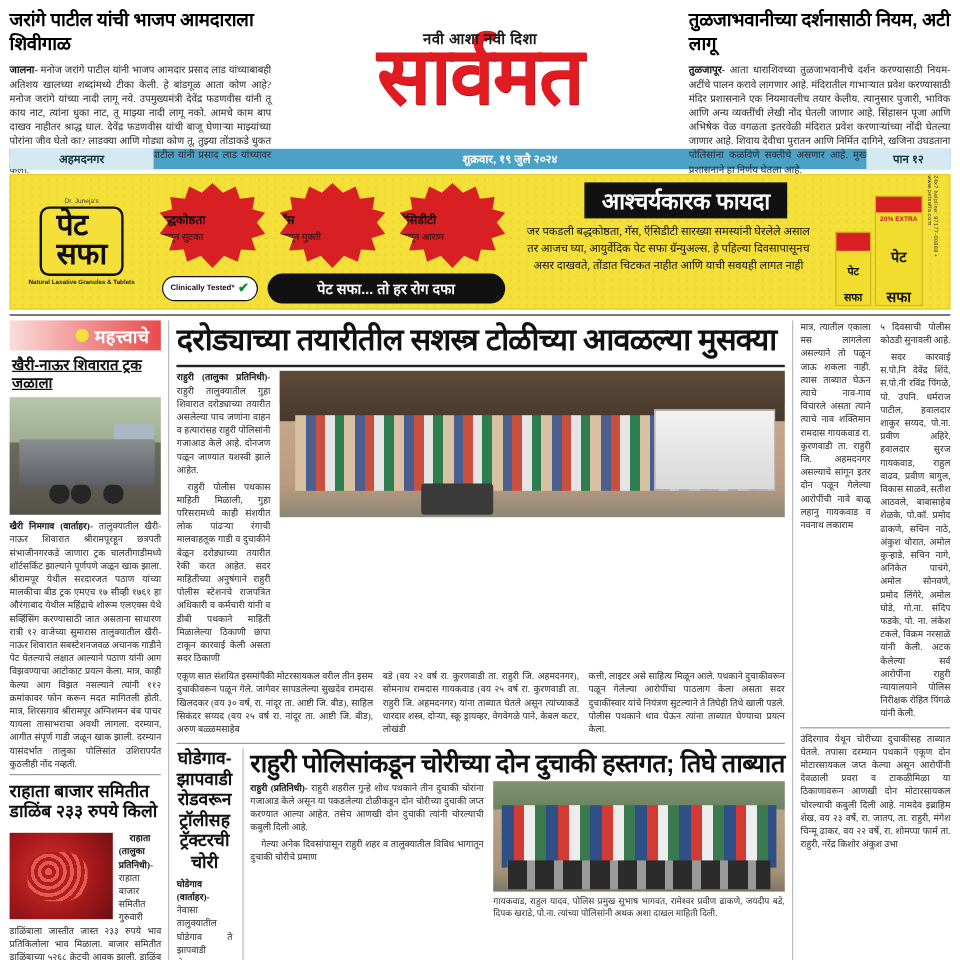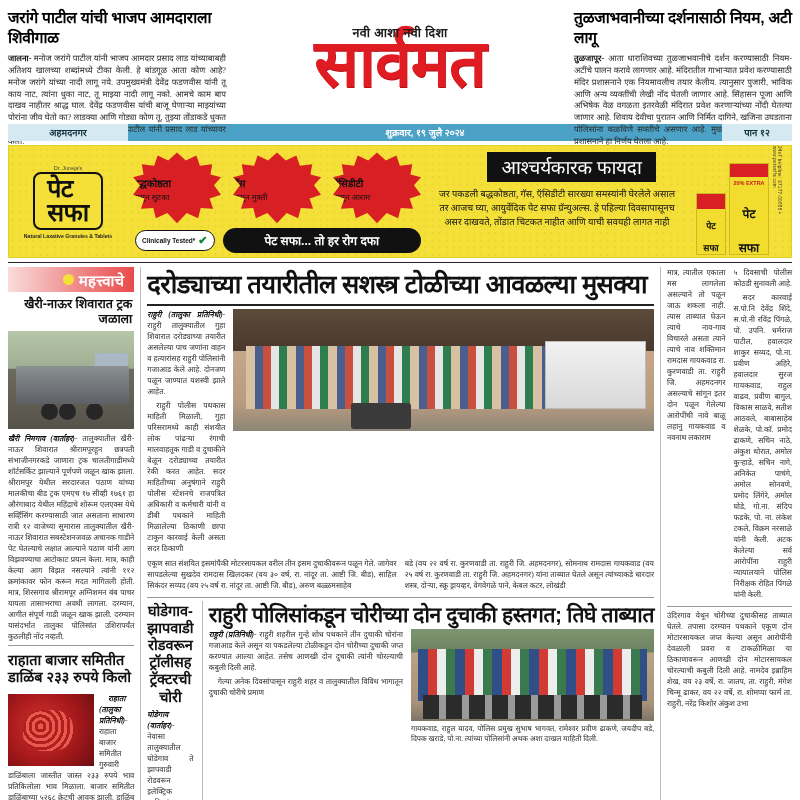--- a/index.html
+++ b/index.html
@@ -146,21 +146,21 @@
   .tick { color:#0a8a2a; font-size:11px; }
   .sloganpill {
     flex:1; background:#111; border-radius:16px; text-align:center;
     color:#fff; font-family:"Liberation Sans",sans-serif; font-weight:bold;
     font-size:12px; padding:4px 6px;
   }
 
   .ad-copy { flex:1; position:relative; z-index:2; padding:6px 8px 4px 8px; text-align:center; }
   .ad-copy .hl {
     background:#111; color:#fff; display:inline-block;
-    font-family:"Liberation Sans",sans-serif; font-weight:normal;
+    font-family:"Liberation Sans",sans-serif; font-weight:bold;
     font-size:19px; padding:2px 14px; letter-spacing:-0.3px;margin-left:29px;
   }
   .ad-copy p {
     font-size:9.3px; line-height:1.52; color:#111; margin-top:5px;
     font-family:"Liberation Serif",serif;
   }
   .ad-packs { width:104px; position:relative; z-index:2; display:flex; align-items:flex-end; justify-content:center; gap:3px; padding-bottom:2px; }
   .bottle { background:#f2dd2e; border:1px solid #cdb820; position:relative; display:flex; flex-direction:column; align-items:center; }
   .bottle .cap { background:#d81f23; width:100%; }
   .bottle .bl { font-family:"Liberation Sans",sans-serif; font-weight:bold; color:#111; line-height:1; text-align:center; }
@@ -191,40 +191,41 @@
     height:25px; display:flex; align-items:center; justify-content:flex-end;
     padding-right:10px; position:relative;
   }
   .imp-badge .dot { width:11px; height:11px; border-radius:50%; background:#f5e03a; margin-right:5px; }
   .imp-badge .txt {
     font-family:"Liberation Sans",sans-serif; font-weight:bold;
     font-size:15px; color:#fff; letter-spacing:0.2px;
   }
   .sub-head {
     font-family:"Liberation Sans",sans-serif; font-weight:bold;
-    font-size:12.5px; color:#111; text-align:right; padding:5px 2px 4px 2px;
+    font-size:12.5px; color:#111; text-align:left; padding:5px 2px 4px 2px;
     line-height:1.2;
+    text-decoration:underline;
   }
   .photo { width:100%; background:#cfcfcf; position:relative; overflow:hidden; }
   .ph-truck { height:98px; background:linear-gradient(#b6c6a8 0%,#9fae92 38%,#6d6a5e 39%,#55524a 100%); }
   .ph-truck::after{
     content:""; position:absolute; left:6%; right:4%; top:36%; height:38%;
     background:linear-gradient(#8a8f92,#5d6165); border-radius:2px;
   }
   .ph-truck .cabin{ position:absolute; right:5%; top:22%; width:26%; height:50%; background:#aab7c4; border-radius:3px;}
   .ph-truck .w1,.ph-truck .w2,.ph-truck .w3{position:absolute; bottom:9%; width:17px;height:17px;border-radius:50%;background:#262626;}
   .ph-truck .w1{left:26%;} .ph-truck .w2{left:40%;} .ph-truck .w3{left:62%;}
 
   .caption {
     font-size:7.4px; line-height:1.35; text-align:justify; padding:3px 0 0 0; color:#2b2b2b;
   }
   .body-txt {
     font-size:7.6px; line-height:1.45; text-align:justify; color:#2b2b2b;
   }
-  .body-txt .dateline { font-weight:bold; color:#111;font-style:italic; }
+  .body-txt .dateline { font-weight:bold; color:#111; }
   .body-txt p { margin-top:3px; text-indent:9px; }
   .body-txt p:first-child { text-indent:0; margin-top:0; }
 
   
   .main-head {
     font-family:"Liberation Sans",sans-serif;
     font-weight:bold; font-size:25.5px; line-height:1.1;
     color:#111; letter-spacing:-0.6px; padding:3px 0 2px 0;
     white-space:nowrap;
   }
@@ -417,20 +418,23 @@
           </div>
         </div>
       </div>
 
       <div class="story-cols" style="margin-top:4px;">
         <div class="sc">
           <div class="body-txt">एकूण सात संशयित इसमांपैकी मोटरसायकल वरील तीन इसम दुचाकीवरून पळून गेले. जागेवर सापडलेल्या सुखदेव रामदास खिलदकर (वय ३० वर्ष, रा. नांदूर ता. आष्टी जि. बीड), साहिल सिकंदर सय्यद (वय २५ वर्ष रा. नांदूर ता. आष्टी जि. बीड), अरुण बळ्ळमसाहेब</div>
         </div>
         <div class="sc">
           <div class="body-txt">बडे (वय २२ वर्ष रा. कुरणवाडी ता. राहुरी जि. अहमदनगर), सोमनाथ रामदास गायकवाड (वय २५ वर्ष रा. कुरणवाडी ता. राहुरी जि. अहमदनगर) यांना ताब्यात घेतले असून त्यांच्याकडे धारदार शस्त्र, दोऱ्या, स्क्रू ड्रायव्हर, वेगवेगळे पाने, केबल कटर, लोखंडी</div>
+        </div>
+        <div class="sc">
+          <div class="body-txt">कत्ती, लाइटर असे साहित्य मिळून आले. पथकाने दुचाकीवरून पळून गेलेल्या आरोपींचा पाठलाग केला असता सदर दुचाकीस्वार यांचे नियंत्रण सुटल्याने ते तिघेही तिथे खाली पडले. पोलीस पथकाने धाव घेऊन त्यांना ताब्यात घेण्याचा प्रयत्न केला.</div>
         </div>
       </div>
 
       <div class="rule-thin" style="margin-top:6px;"></div>
 
       <div class="story-cols" style="margin-top:2px;">
 
         <div class="sc" style="flex:1.05;">
           <div class="mid-head2">घोडेगाव-झापवाडी रोडवरून ट्रॉलीसह ट्रॅक्टरची चोरी</div>
           <div class="body-txt">

